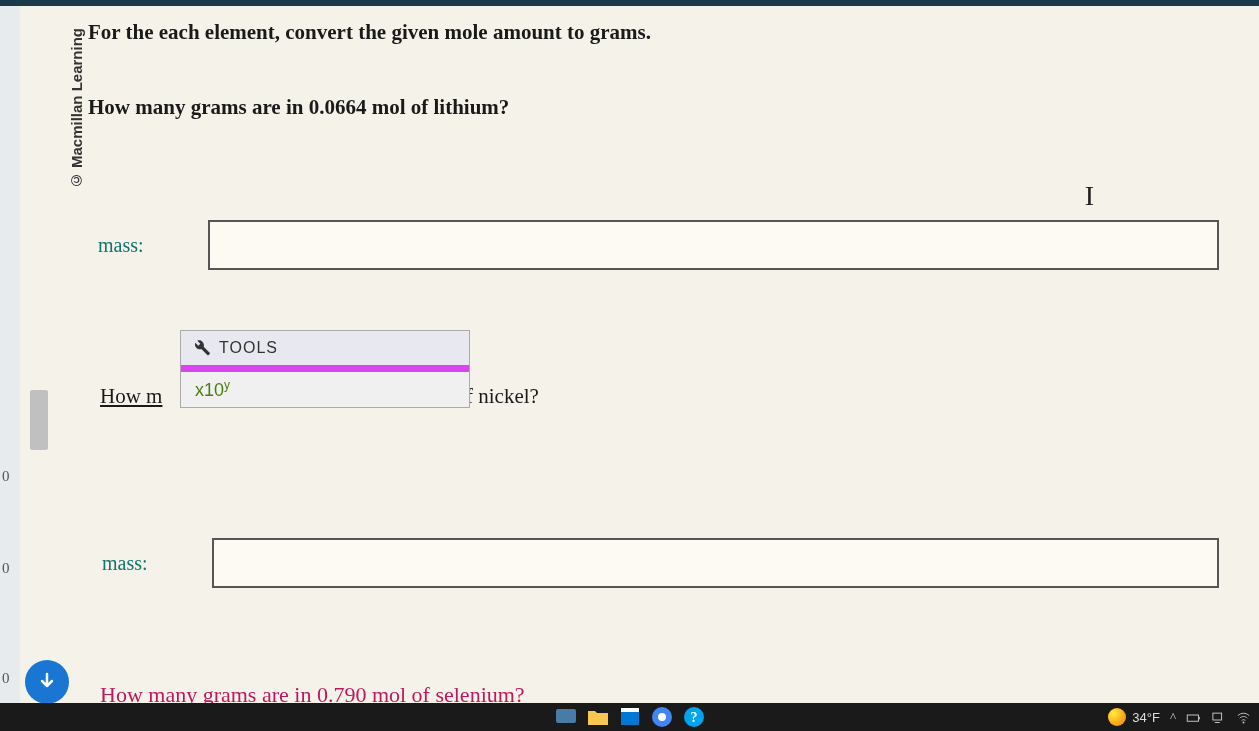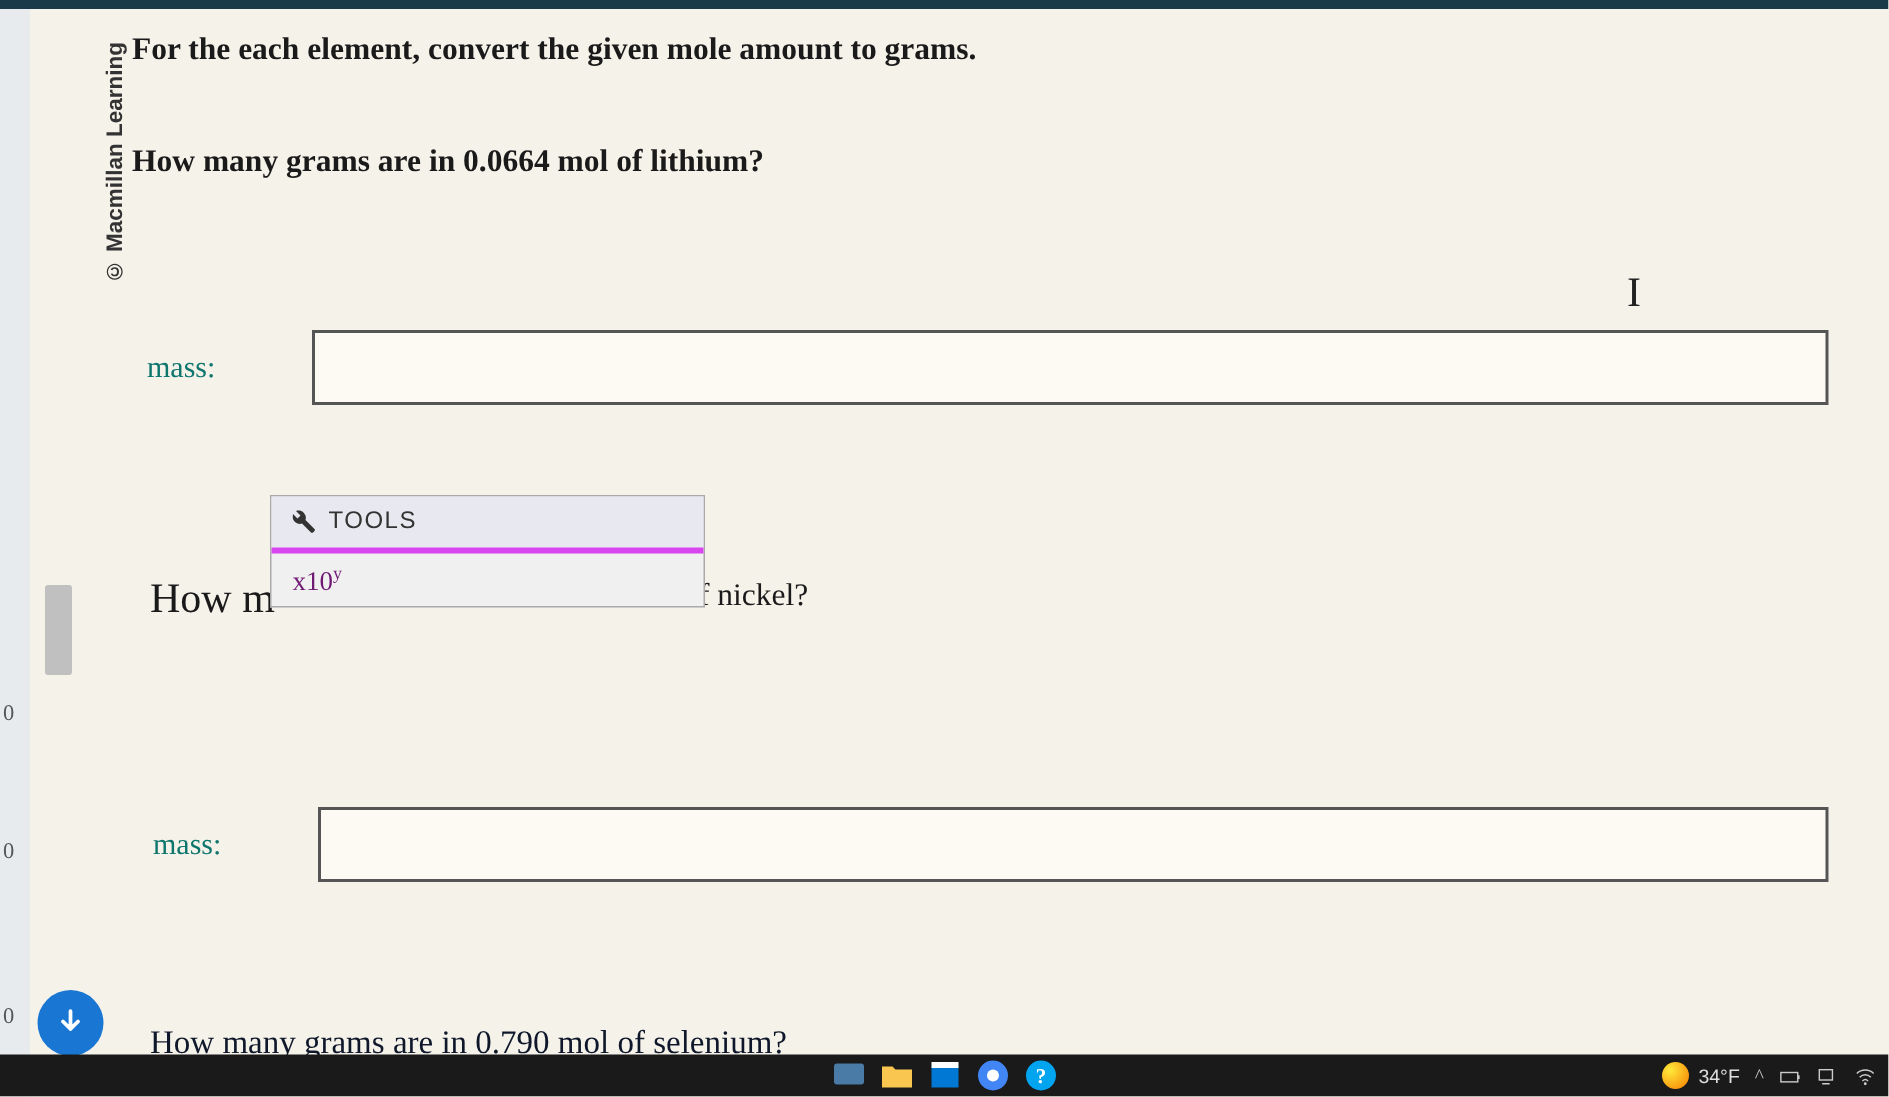--- a/index.html
+++ b/index.html
@@ -122,51 +122,52 @@
       left: 180px;
       top: 330px;
       width: 290px;
       background: #f0f0f0;
       border: 1px solid #aaa;
       z-index: 5;
     }
     .tools-header {
       padding: 8px 14px;
       background: #e8e8f0;
-      border-bottom: 4px solid #d946ef;
+      border-bottom: 7px solid #d946ef;
       display: flex;
       align-items: center;
       font-family: Arial, sans-serif;
       font-size: 16px;
       color: #333;
       letter-spacing: 1px;
     }
     .tools-header svg {
       width: 16px;
       height: 16px;
       margin-right: 8px;
       fill: #333;
     }
     .tools-btn {
       padding: 6px 14px;
-      font-family: Liberation Serif, serif;
+      font-family: Liberation Sans, sans-serif;
       font-size: 18px;
-      color: #701a75;
+      color: #4d7c0f;
       cursor: pointer;
       width: 60px;
     }
     .tools-btn sup {
       font-size: 12px;
     }
     .q2-row {
       position: absolute;
       left: 100px;
       top: 384px;
-      font-size: 28px;
+      font-size: 21px;
       color: #1a1a1a;
+      text-decoration: underline;
     }
     .q2-suffix {
       position: absolute;
       left: 466px;
       top: 384px;
       font-size: 21px;
       color: #1a1a1a;
     }
     .answer-row-2 {
       position: absolute;
@@ -174,21 +175,21 @@
       top: 538px;
       right: 20px;
       display: flex;
       align-items: center;
     }
     .q3 {
       position: absolute;
       left: 100px;
       top: 682px;
       font-size: 22px;
-      color: #0f172a;
+      color: #be185d;
     }
     .cursor-indicator {
       position: absolute;
       right: 165px;
       top: 180px;
       font-family: 'Times New Roman', serif;
       font-size: 28px;
       color: #222;
     }
     .taskbar {

